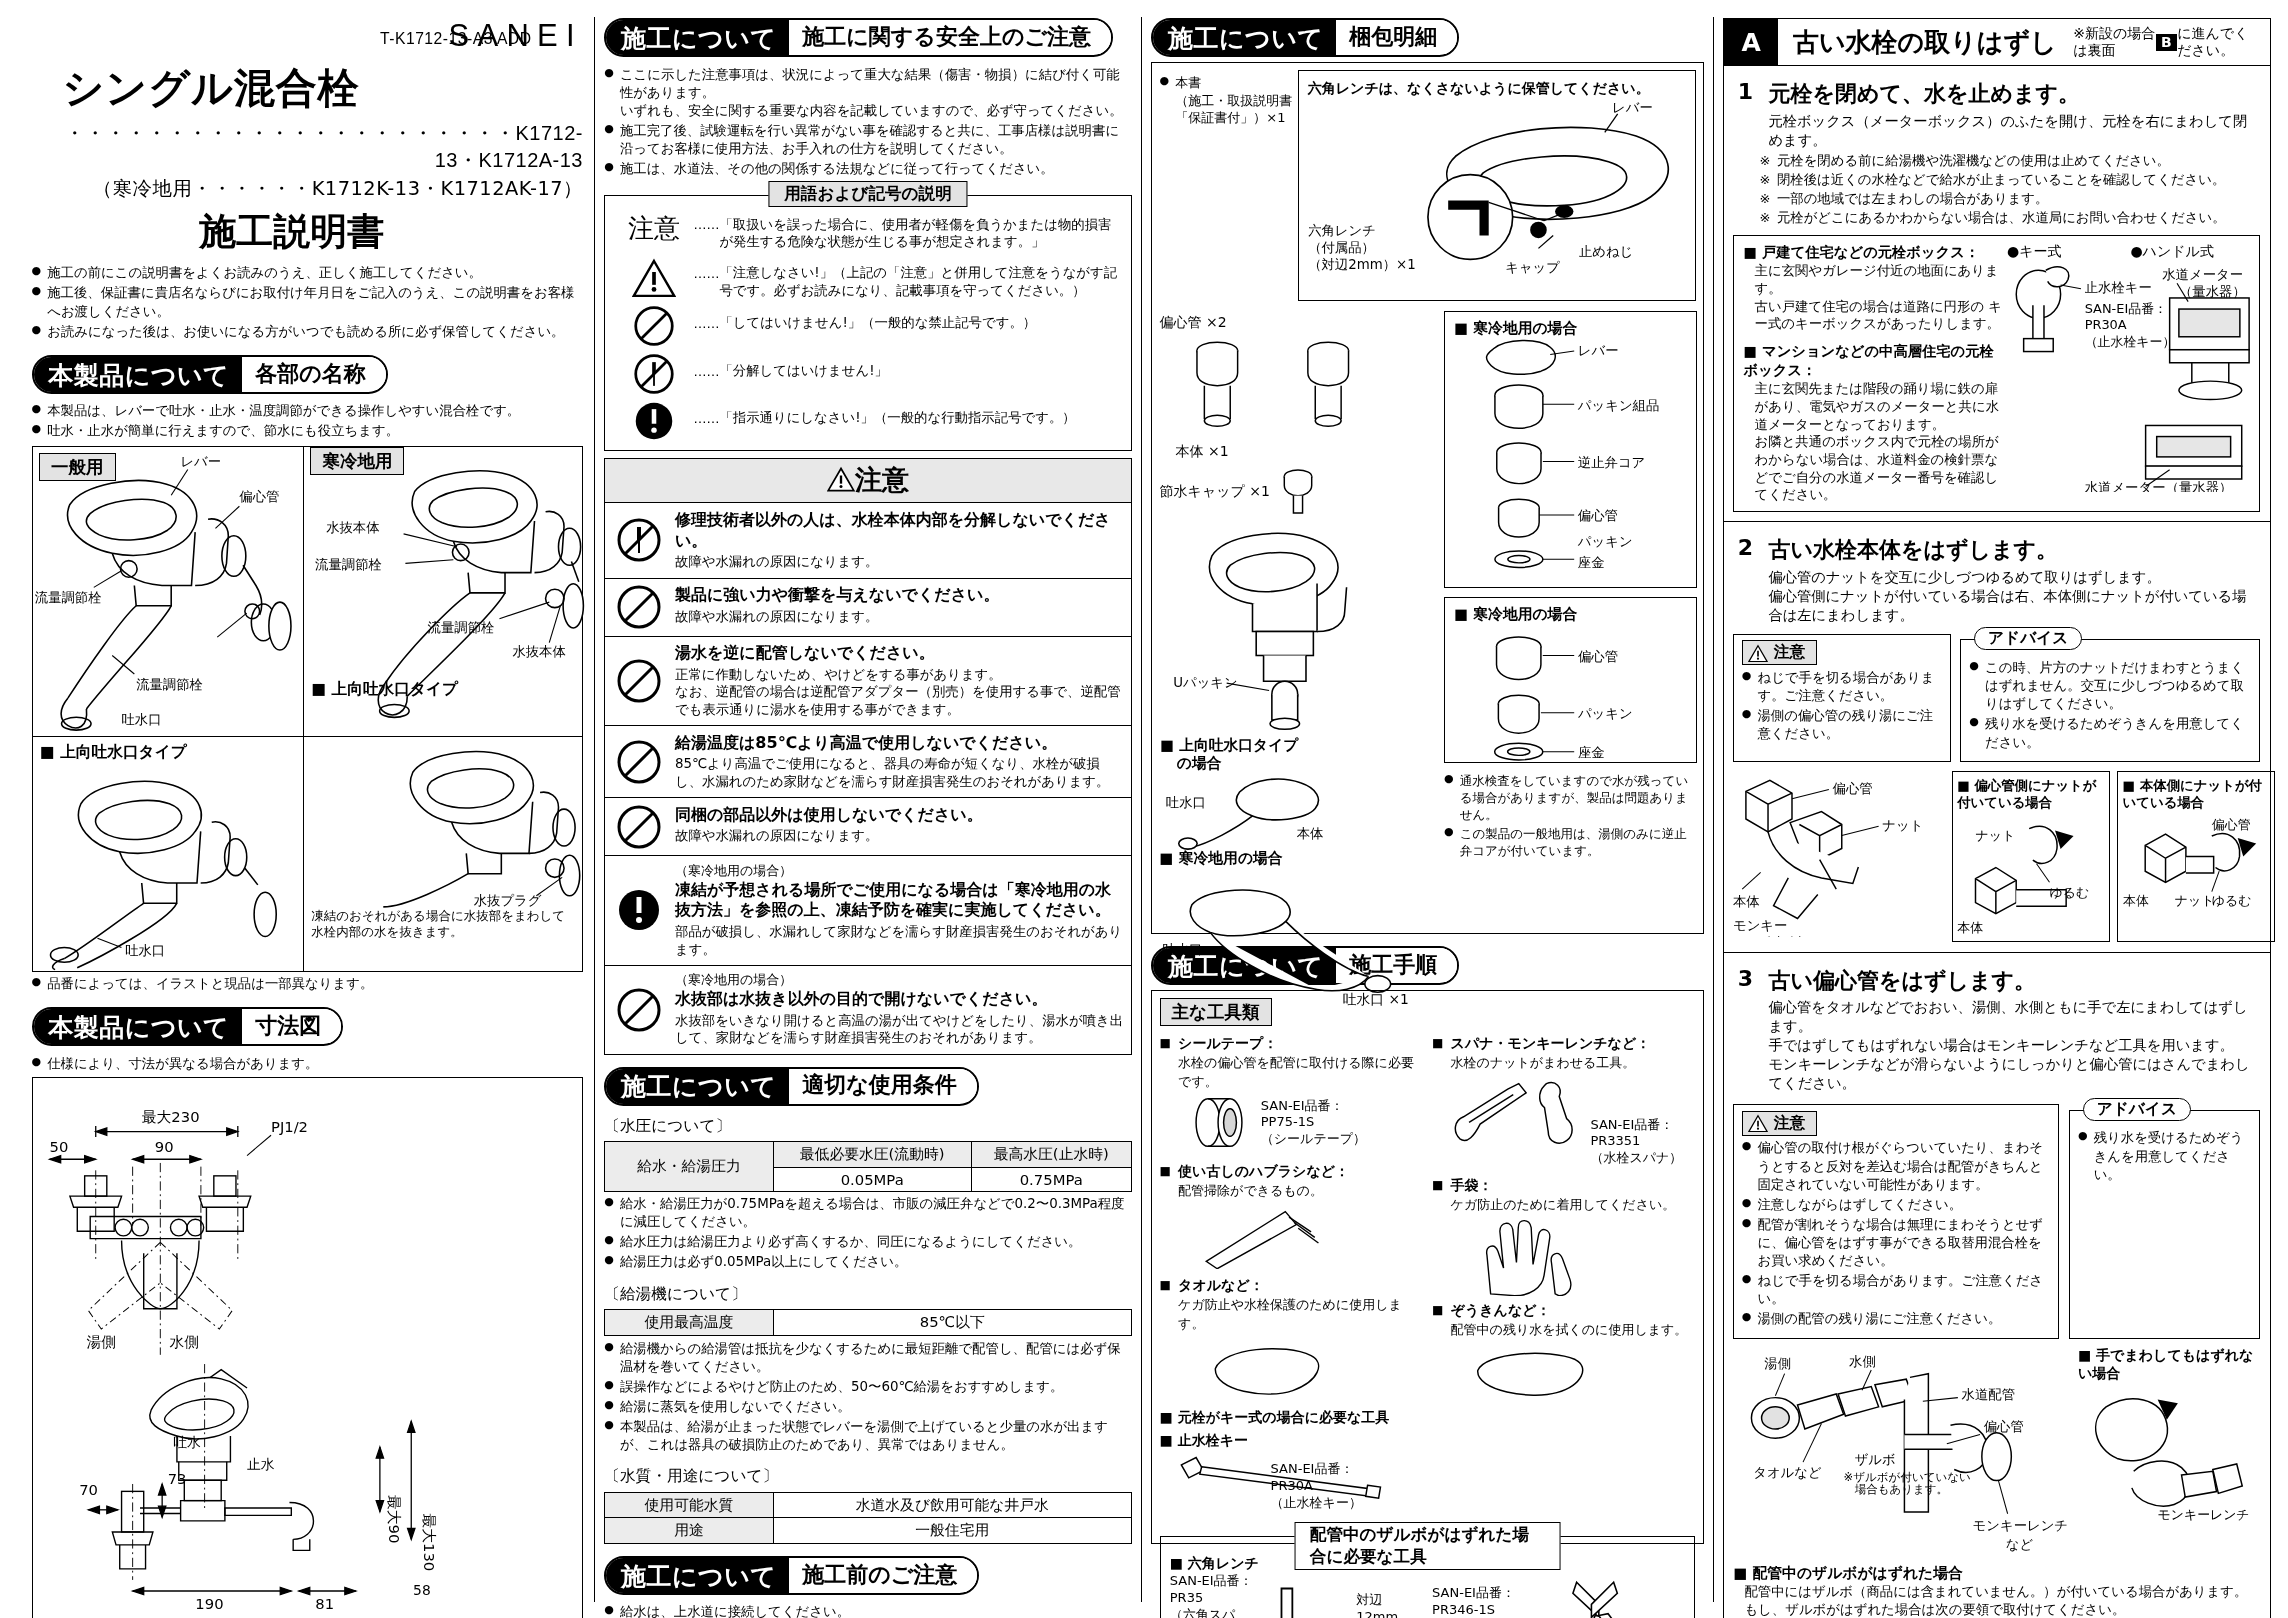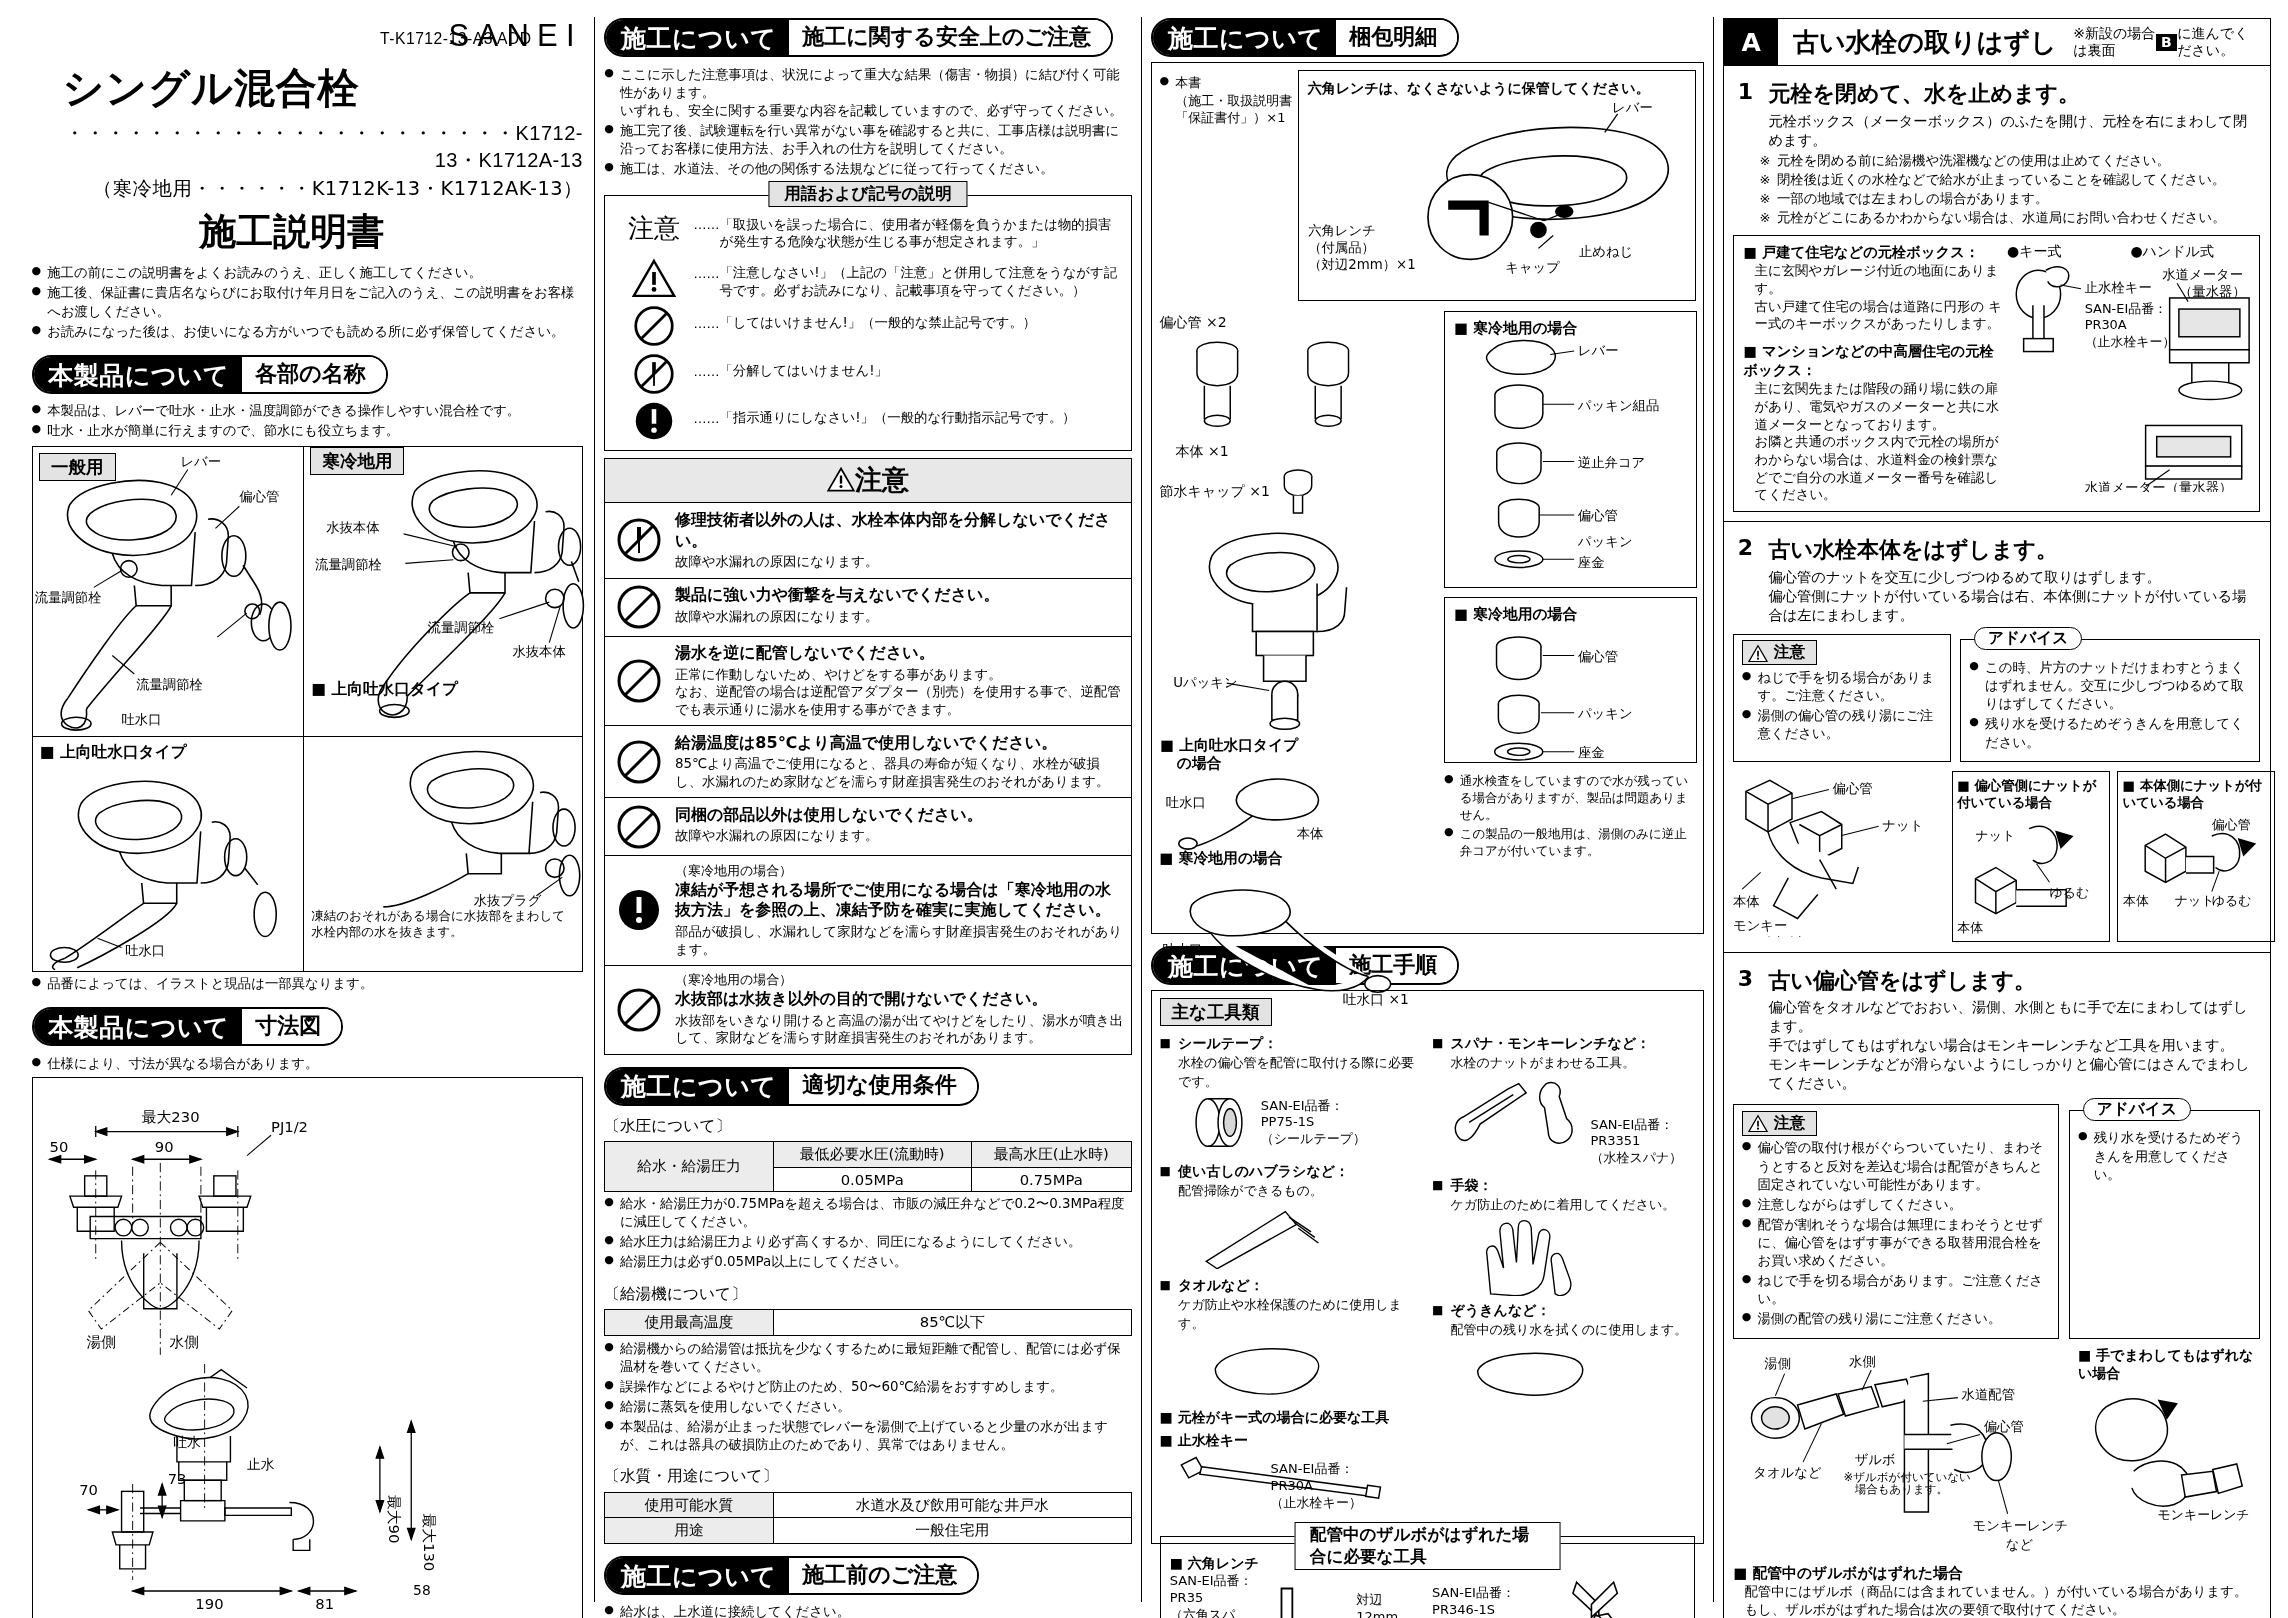--- a/index.html
+++ b/index.html
@@ -114,21 +114,21 @@
 
     <div class="logo">
       <span>SANEI</span>
     </div>
 
     <div class="prodtitle">シングル混合栓</div>
 
     <div class="codeline">
       <span>・・・・・・・・・・・・・・・・・・・・・・</span><span>K1712-13・K1712A-13</span>
     </div>
-    <div class="codeline2">（寒冷地用・・・・・・K1712K-13・K1712AK-13）</div>
+    <div class="codeline2">（寒冷地用・・・・・・K1712K-13・K1712AK-17）</div>
 
     <div class="doctitle">施工説明書</div>
 
     <ul class="bul">
       <li>施工の前にこの説明書をよくお読みのうえ、正しく施工してください。</li>
       <li>施工後、保証書に貴店名ならびにお取付け年月日をご記入のうえ、この説明書をお客様へお渡しください。</li>
       <li>お読みになった後は、お使いになる方がいつでも読める所に必ず保管してください。</li>
     </ul>
 
     <div class="pill">

